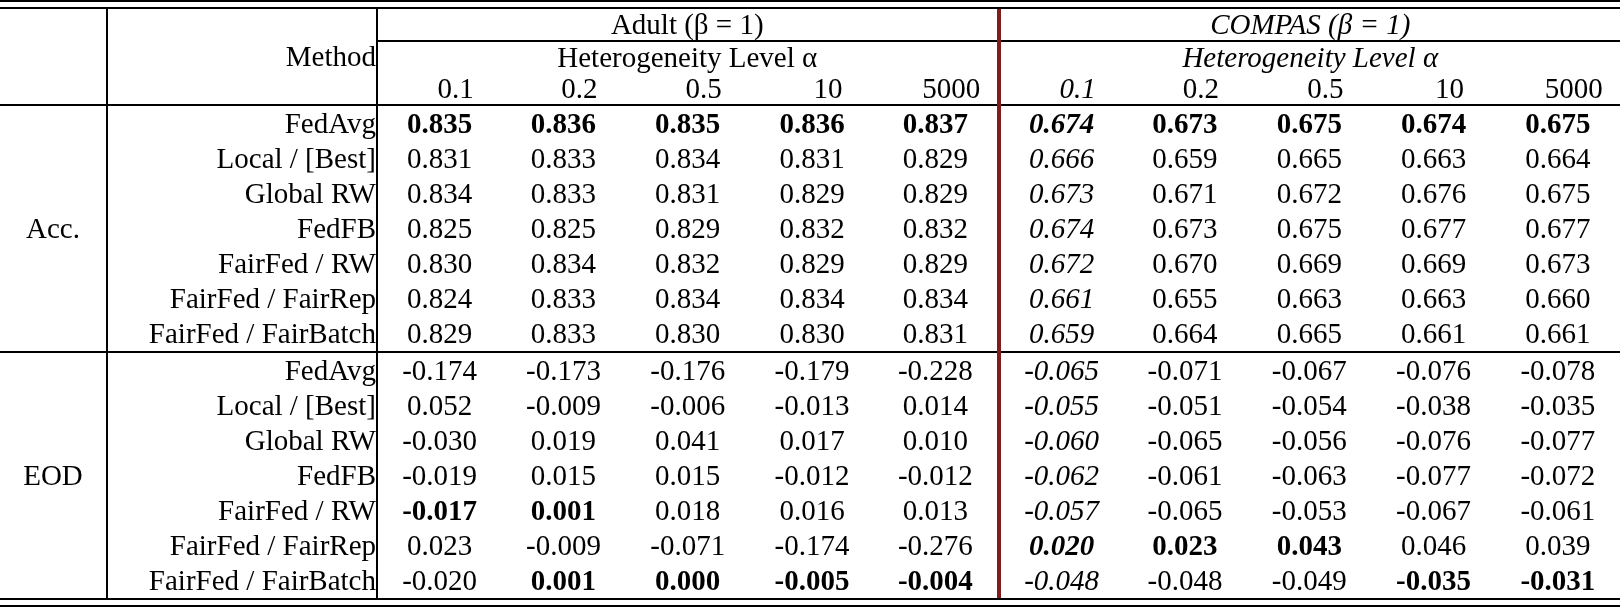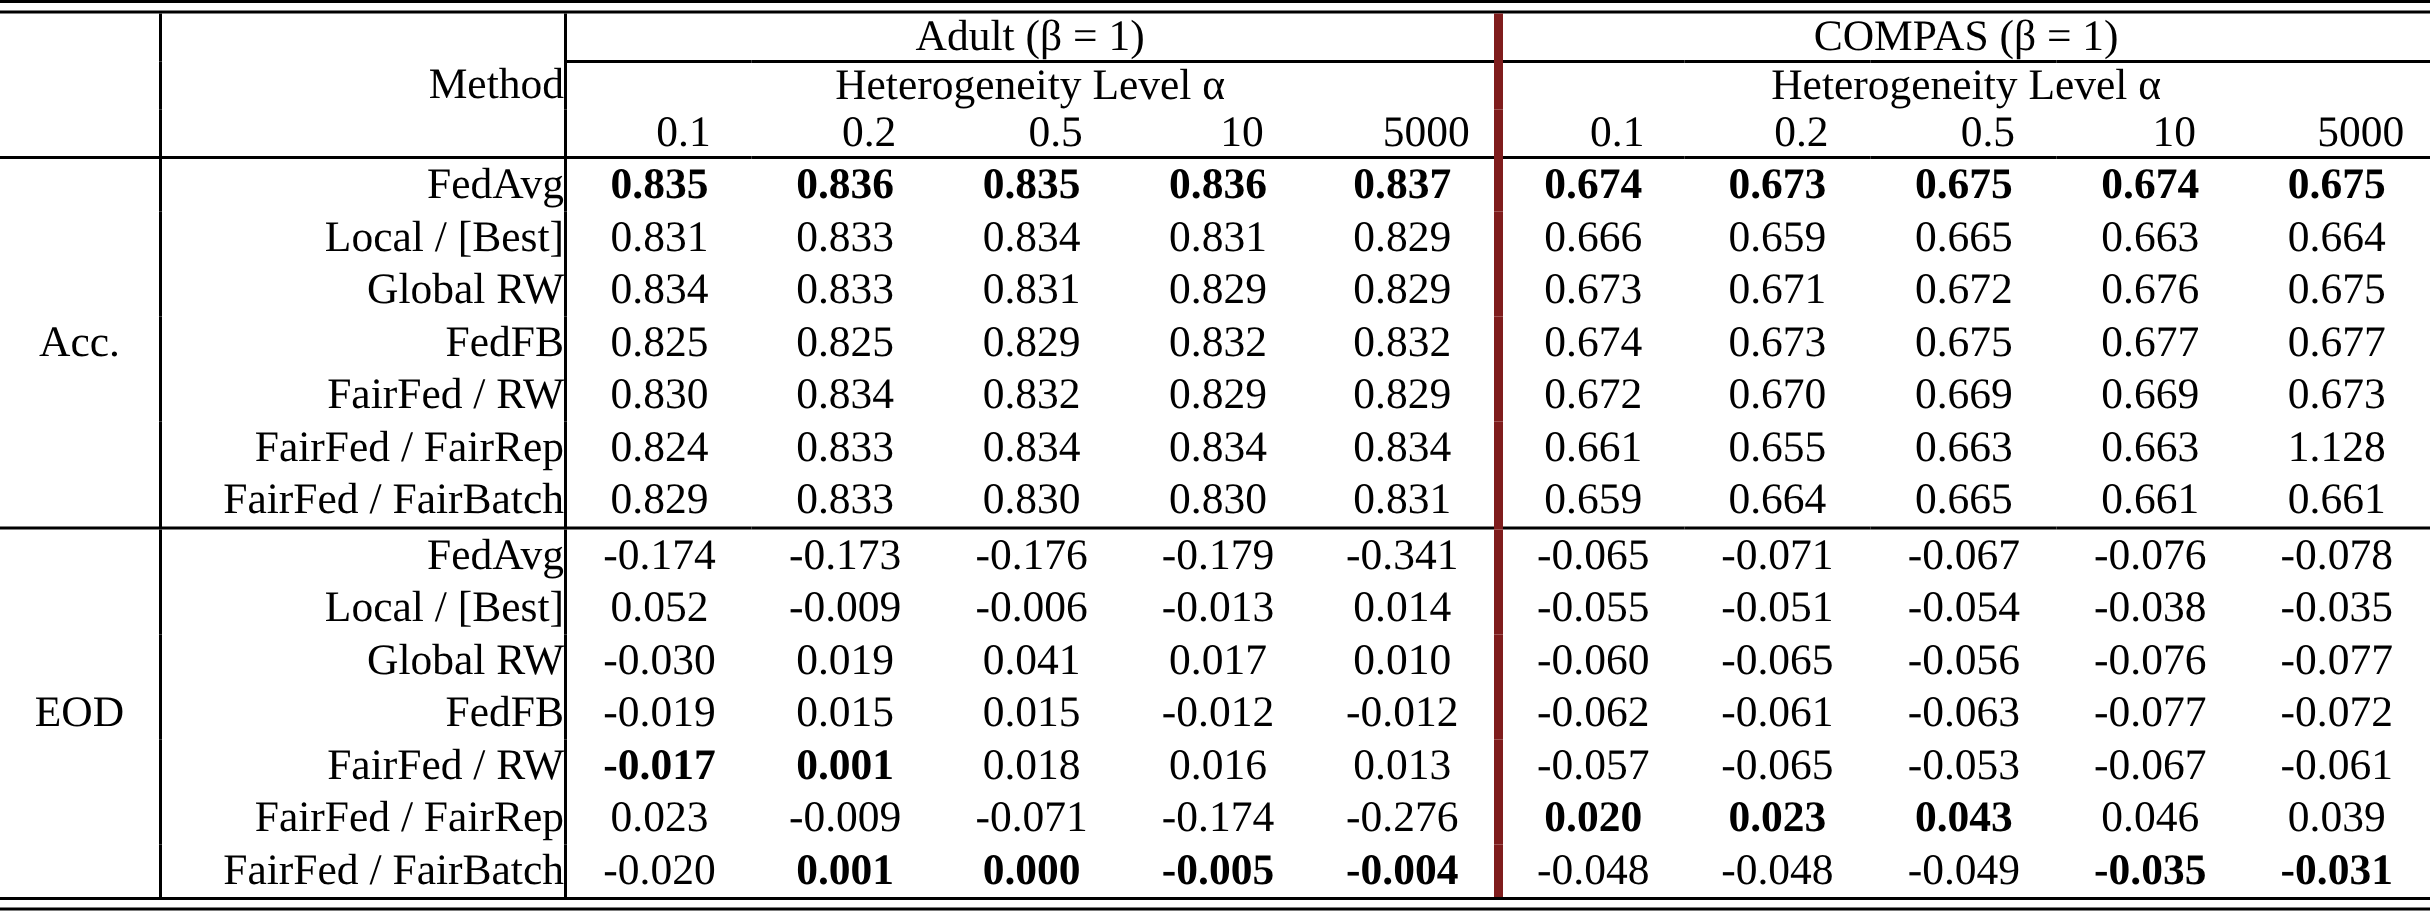--- a/index.html
+++ b/index.html
@@ -39,21 +39,21 @@
     text-align: center;
     padding: 0;
     white-space: nowrap;
     overflow: hidden;
   }
   thead th { height: 31px; line-height: 31px; }
   tbody td { height: 35px; line-height: 35px; }
 
   
   .method-h, td.method { border-left: 2px solid #000; border-right: 2px solid #000; }
-  .group-start { border-left: 6px solid #7f1d1d; }
+  .group-start { border-left: 4px solid #7f1d1d; font-style: italic; }
 
   
   th.dataset { border-bottom: 2px solid #000; }
 
   
   tr.alpha-row th, th.corner, th.method-h { border-bottom: 2px solid #000; padding-left: 32px; }
 
   
   tbody.section tr:first-child td { border-top: 2px solid #000; }
 
@@ -177,21 +177,21 @@
           <td class="method">FairFed / FairRep</td>
           <td class="val">0.824</td>
           <td class="val">0.833</td>
           <td class="val">0.834</td>
           <td class="val">0.834</td>
           <td class="val">0.834</td>
           <td class="val group-start">0.661</td>
           <td class="val">0.655</td>
           <td class="val">0.663</td>
           <td class="val">0.663</td>
-          <td class="val">1.128</td>
+          <td class="val">0.660</td>
         </tr>
         <tr>
           <td class="method">FairFed / FairBatch</td>
           <td class="val">0.829</td>
           <td class="val">0.833</td>
           <td class="val">0.830</td>
           <td class="val">0.830</td>
           <td class="val">0.831</td>
           <td class="val group-start">0.659</td>
           <td class="val">0.664</td>
@@ -201,21 +201,21 @@
         </tr>
       </tbody>
       <tbody class="section">
         <tr>
           <td class="metric" rowspan="7">EOD</td>
           <td class="method">FedAvg</td>
           <td class="val">-0.174</td>
           <td class="val">-0.173</td>
           <td class="val">-0.176</td>
           <td class="val">-0.179</td>
-          <td class="val">-0.341</td>
+          <td class="val">-0.228</td>
           <td class="val group-start">-0.065</td>
           <td class="val">-0.071</td>
           <td class="val">-0.067</td>
           <td class="val">-0.076</td>
           <td class="val">-0.078</td>
         </tr>
         <tr>
           <td class="method">Local / [Best]</td>
           <td class="val">0.052</td>
           <td class="val">-0.009</td>

